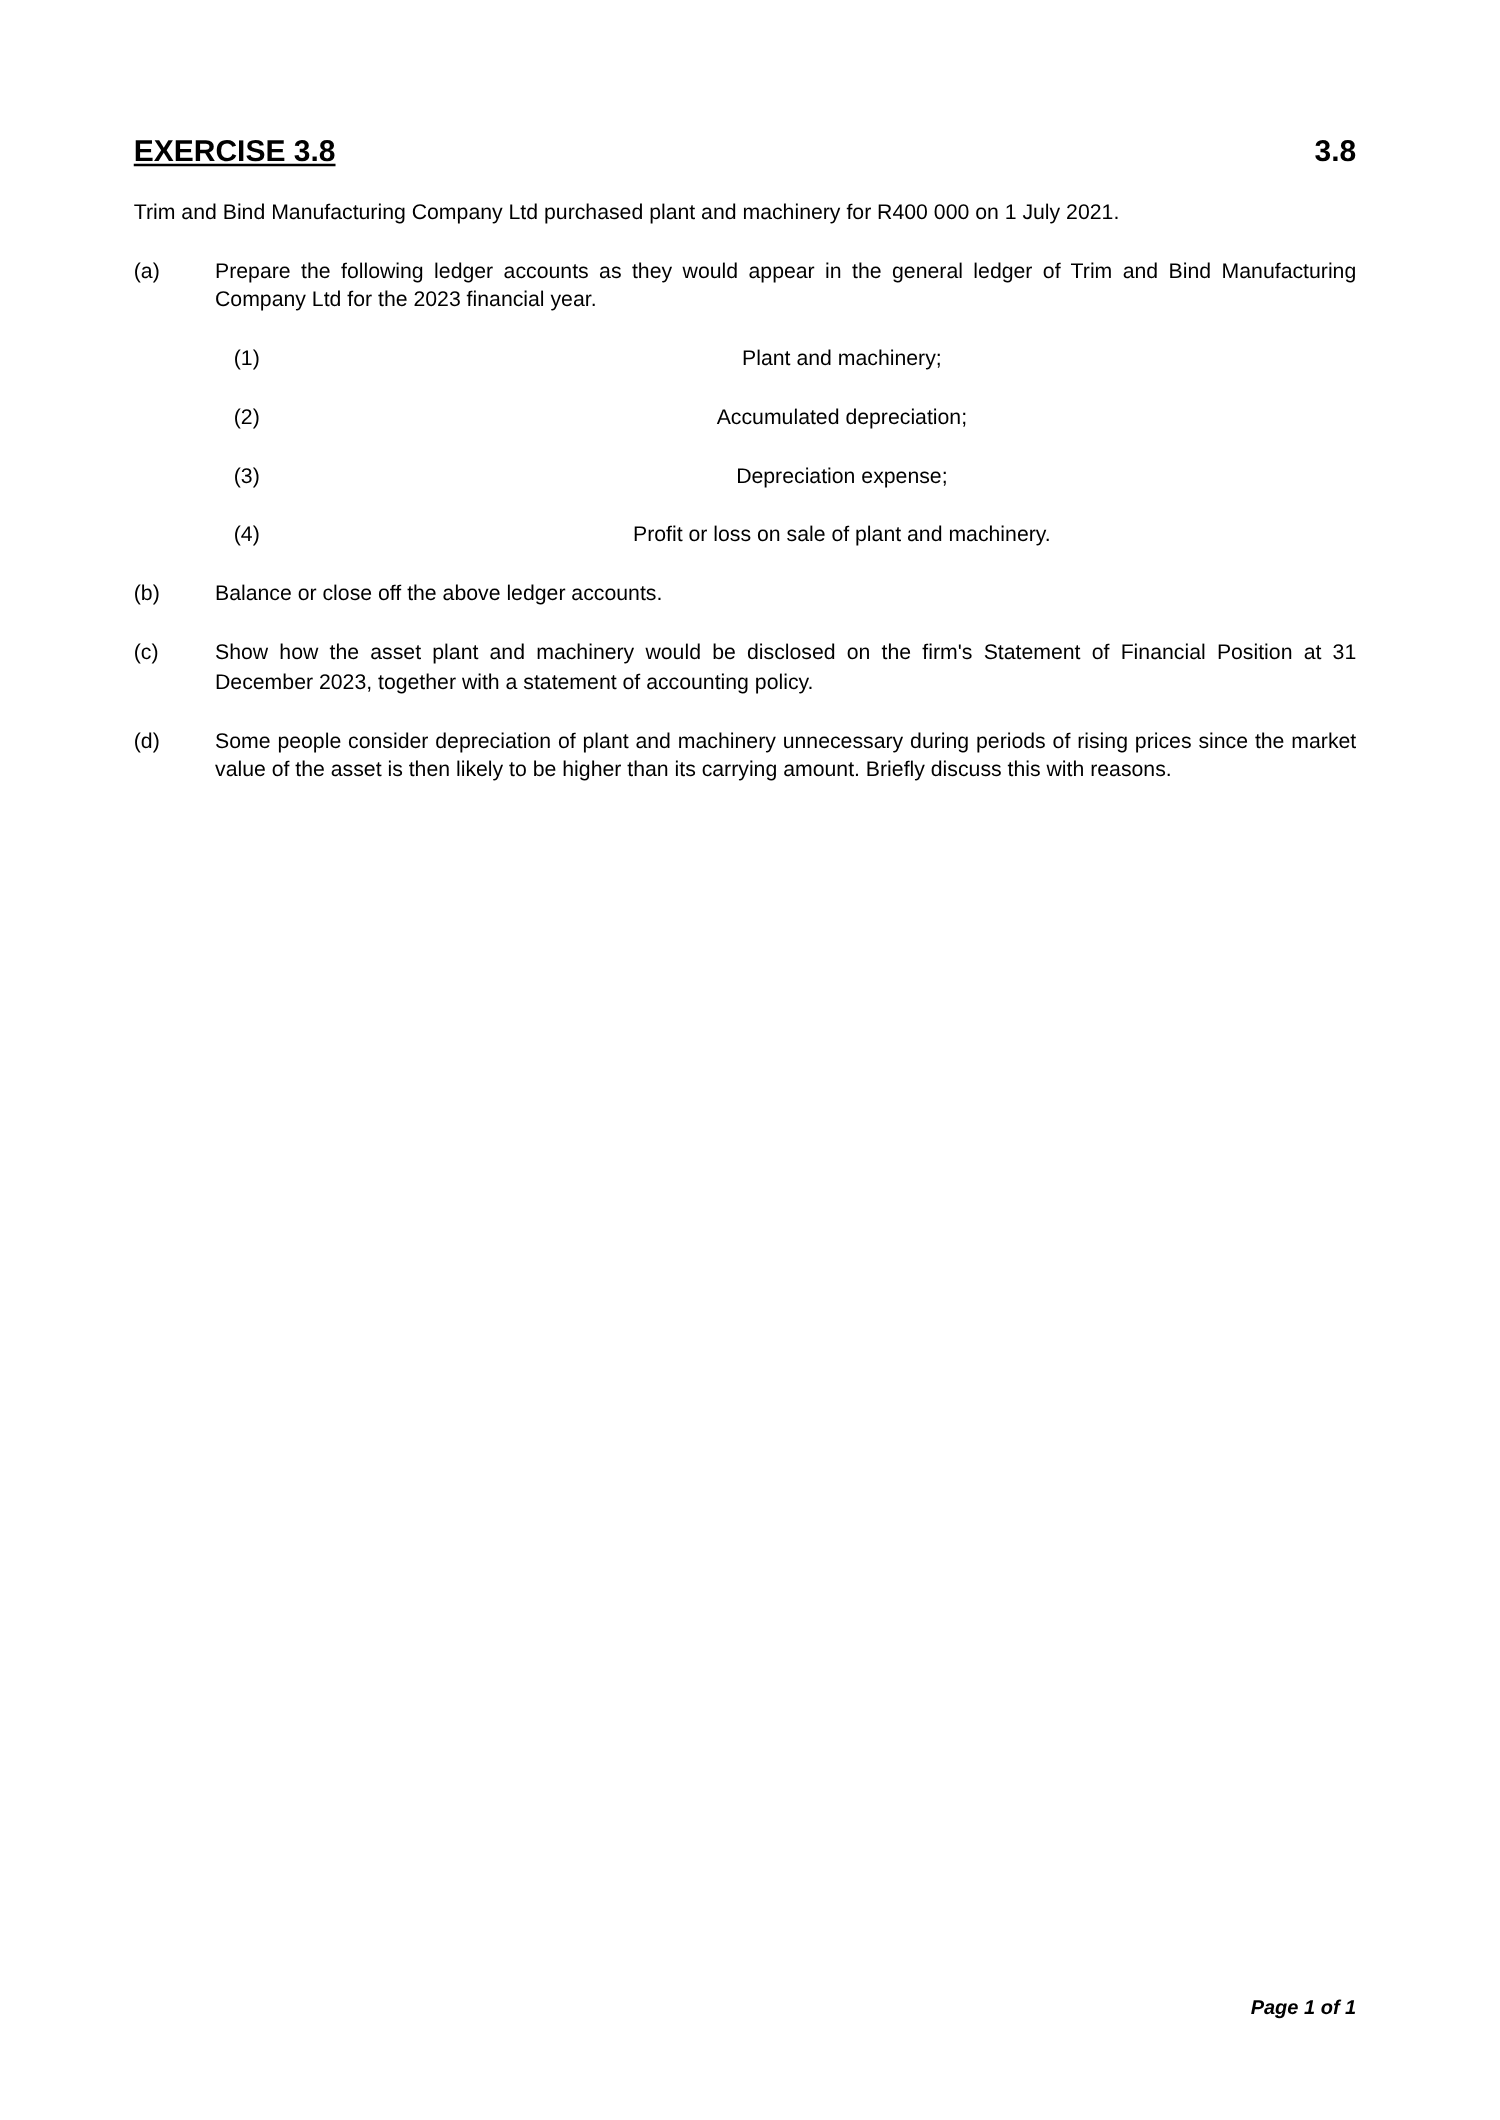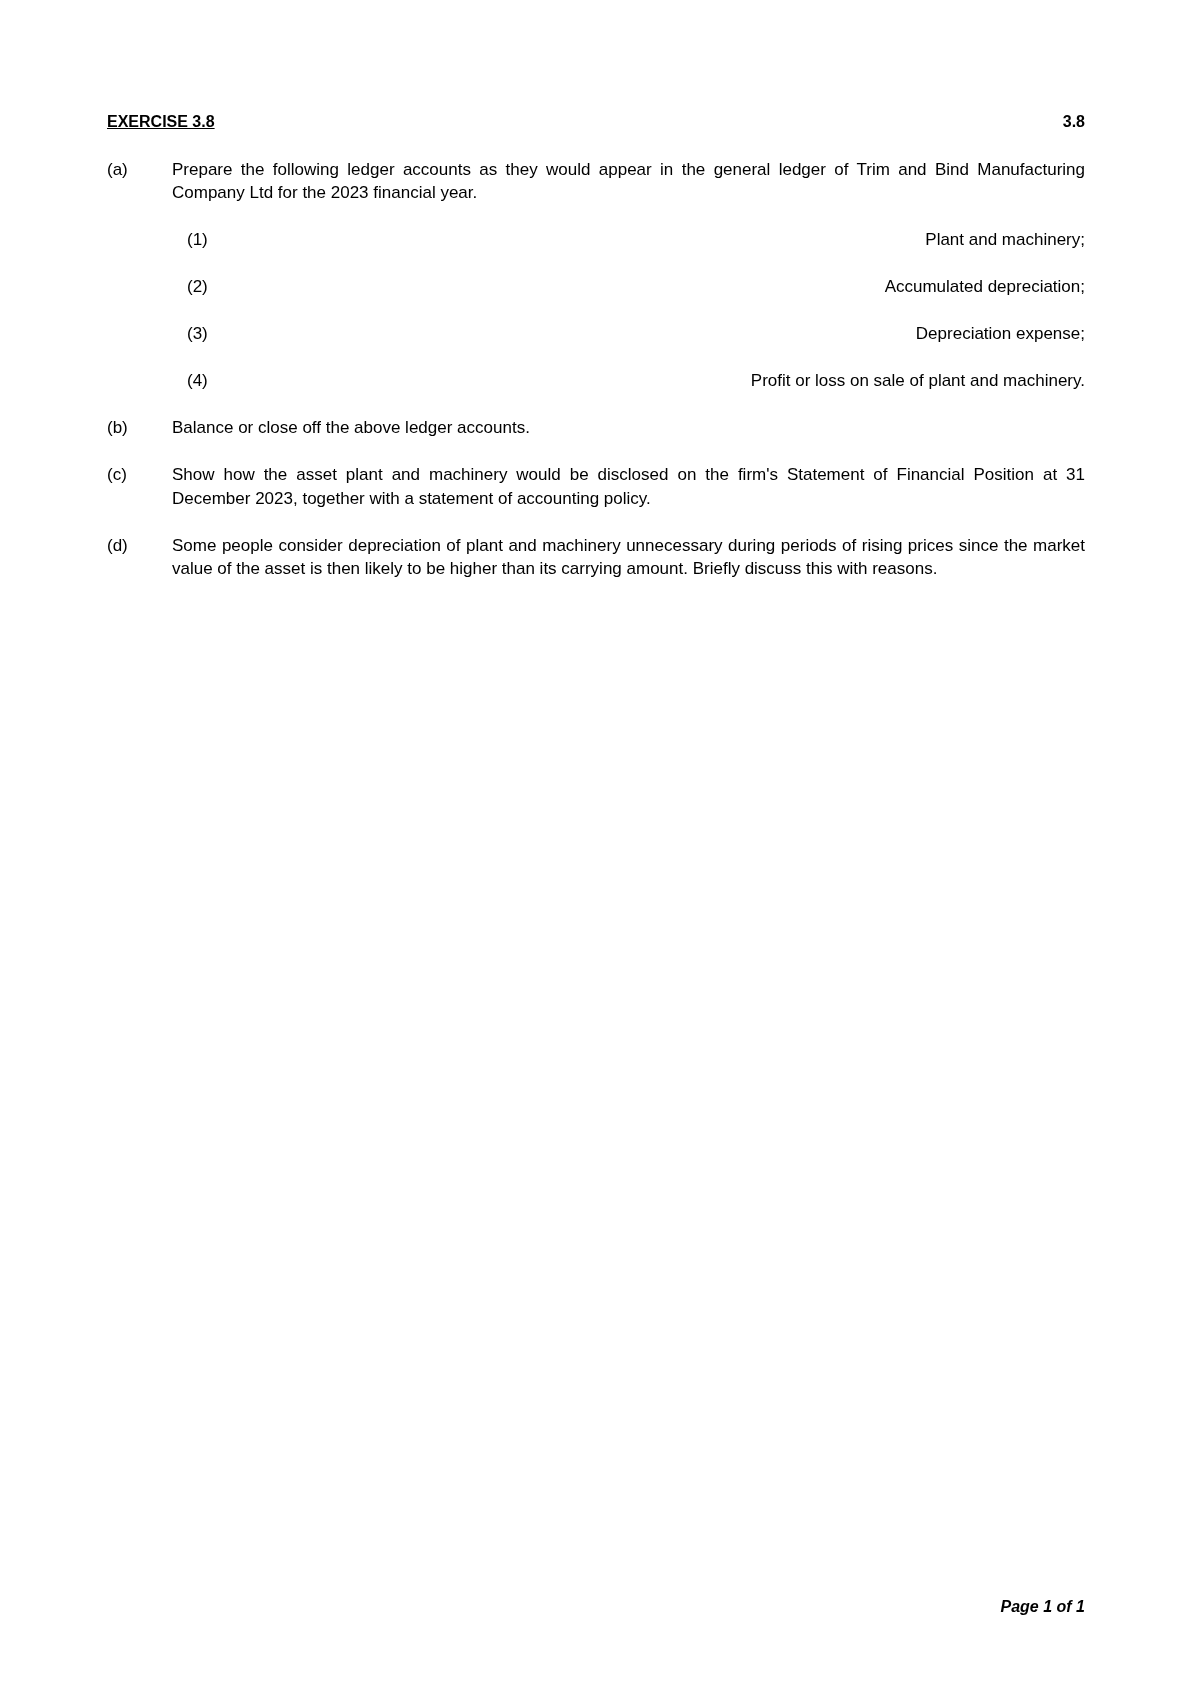--- a/index.html
+++ b/index.html
@@ -22,21 +22,21 @@
     top: 110px;
     width: 978px;
     font-size: 17px;
     line-height: 23.5px;
     text-align: justify;
   }
   .heading-row {
     display: flex;
     justify-content: space-between;
     align-items: baseline;
-    font-size: 16px;
+    font-size: 24px;
     font-weight: bold;
     line-height: 24px;
     gap: 20px;
   }
   .heading-title {
     text-decoration: underline;
   }
   .para {
     margin: 23.5px 0 0 0;
     white-space: pre-wrap;
@@ -66,21 +66,21 @@
     margin-top: 23.5px;
     margin-left: 80px;
   }
   .sub-label {
     flex: none;
     width: 75px;
     text-align: left;
   }
   .sub-text {
     flex: 1;
-    text-align: right;
+    text-align: center;
     white-space: pre-wrap;
   }
   .footer {
     position: absolute;
     top: 1598px;
     right: 115px;
     font-size: 16px;
     font-weight: bold;
     font-style: italic;
   }
@@ -89,20 +89,21 @@
 <body>
 
 <div class="page">
   <div class="doc">
 
     <div class="heading-row">
       <span class="heading-title">EXERCISE 3.8</span>
       <span class="heading-ref">3.8</span>
     </div>
 
+    <p class="para">Trim and Bind Manufacturing Company Ltd purchased plant and machinery for R400 000 on 1 July 2021.</p>
 
 
     <div class="req-item">
       <span class="req-label">(a)</span>
       <span class="req-text">Prepare the following ledger accounts as they would appear in the general ledger of Trim and Bind Manufacturing Company Ltd for the 2023 financial year.</span>
     </div>
 
     <div class="sub-item">
       <span class="sub-label">(1)</span>
       <span class="sub-text">Plant and machinery;</span>

